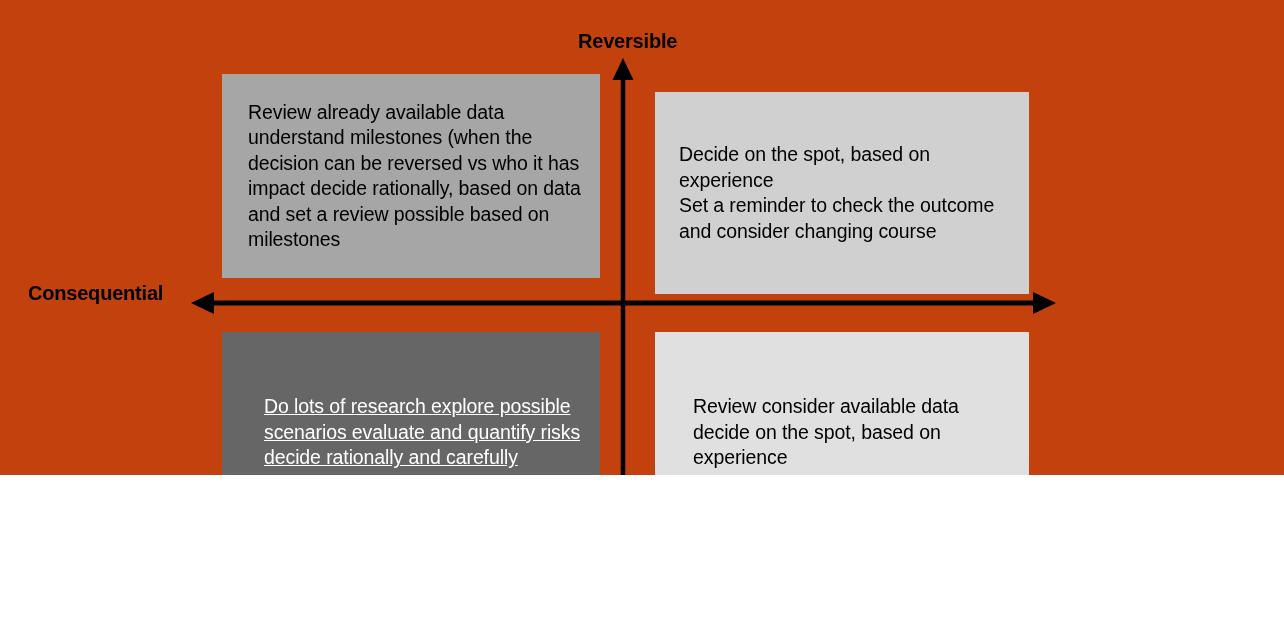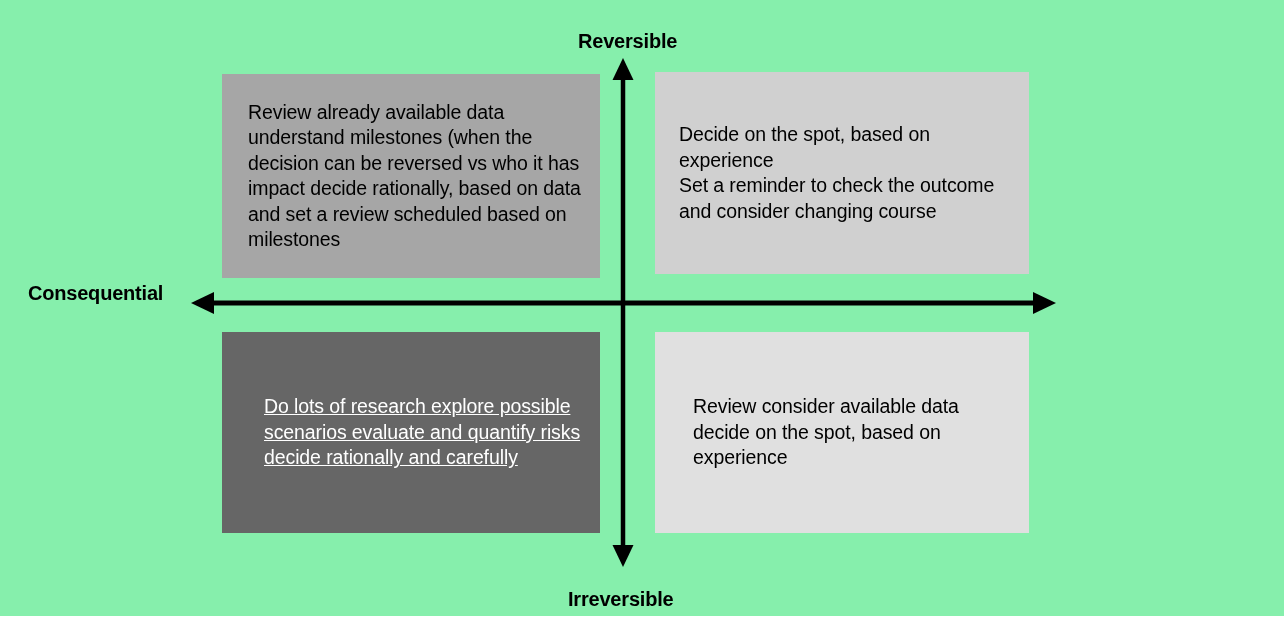--- a/index.html
+++ b/index.html
@@ -9,23 +9,23 @@
   }
   body {
     width: 1284px;
     height: 625px;
     font-family: "Liberation Sans", sans-serif;
     -webkit-font-smoothing: antialiased;
   }
   #canvas {
     position: relative;
     width: 1284px;
-    height: 616px;
+    height: 475px;
     overflow: hidden;
-    background: #86efac;
+    background: #c2410c;
   }
 
   
   .axis-label {
     position: absolute;
     font-weight: bold;
     font-size: 20px;
     color: #000000;
     white-space: nowrap;
     letter-spacing: -0.2px;
@@ -59,21 +59,21 @@
   }
 
   #quad-top-left {
     left: 222px; top: 74px; width: 378px; height: 204px;
     background: #a6a6a6;
     padding: 0 14px 0 26px;
   }
   #quad-top-left .qtext { color: #000000; }
 
   #quad-top-right {
-    left: 655px; top: 72px; width: 374px; height: 202px;
+    left: 655px; top: 92px; width: 374px; height: 202px;
     background: #d0d0d0;
     padding: 0 14px 0 24px;
   }
   #quad-top-right .qtext { color: #000000; }
 
   #quad-bottom-left {
     left: 222px; top: 332px; width: 378px; height: 201px;
     background: #666666;
     padding: 0 14px 0 42px;
   }
@@ -107,21 +107,21 @@
   </svg>
 
   <div class="axis-label" id="label-reversible">Reversible</div>
 
   <div class="axis-label" id="label-irreversible">Irreversible</div>
 
   <div class="axis-label" id="label-consequential">Consequential</div>
 
 
   <div class="quadrant" id="quad-top-left" style="background: rgb(166, 166, 166);">
-    <div class="qtext" style="color: rgb(0, 0, 0);">Review already available data understand milestones (when the decision can be reversed vs who it has impact decide rationally, based on data and set a review scheduled based on milestones</div>
+    <div class="qtext" style="color: rgb(0, 0, 0);">Review already available data understand milestones (when the decision can be reversed vs who it has impact decide rationally, based on data and set a review possible based on milestones</div>
   </div>
 
   <div class="quadrant" id="quad-top-right" style="background: rgb(208, 208, 208);">
     <div class="qtext" style="color: rgb(0, 0, 0);">Decide on the spot, based on experience
 Set a reminder to check the outcome and consider changing course</div>
   </div>
 
   <div class="quadrant" id="quad-bottom-left" style="background: rgb(102, 102, 102);">
     <div class="qtext" style="color: rgb(255, 255, 255);">Do lots of research explore possible scenarios evaluate and quantify risks decide rationally and carefully</div>
   </div>

